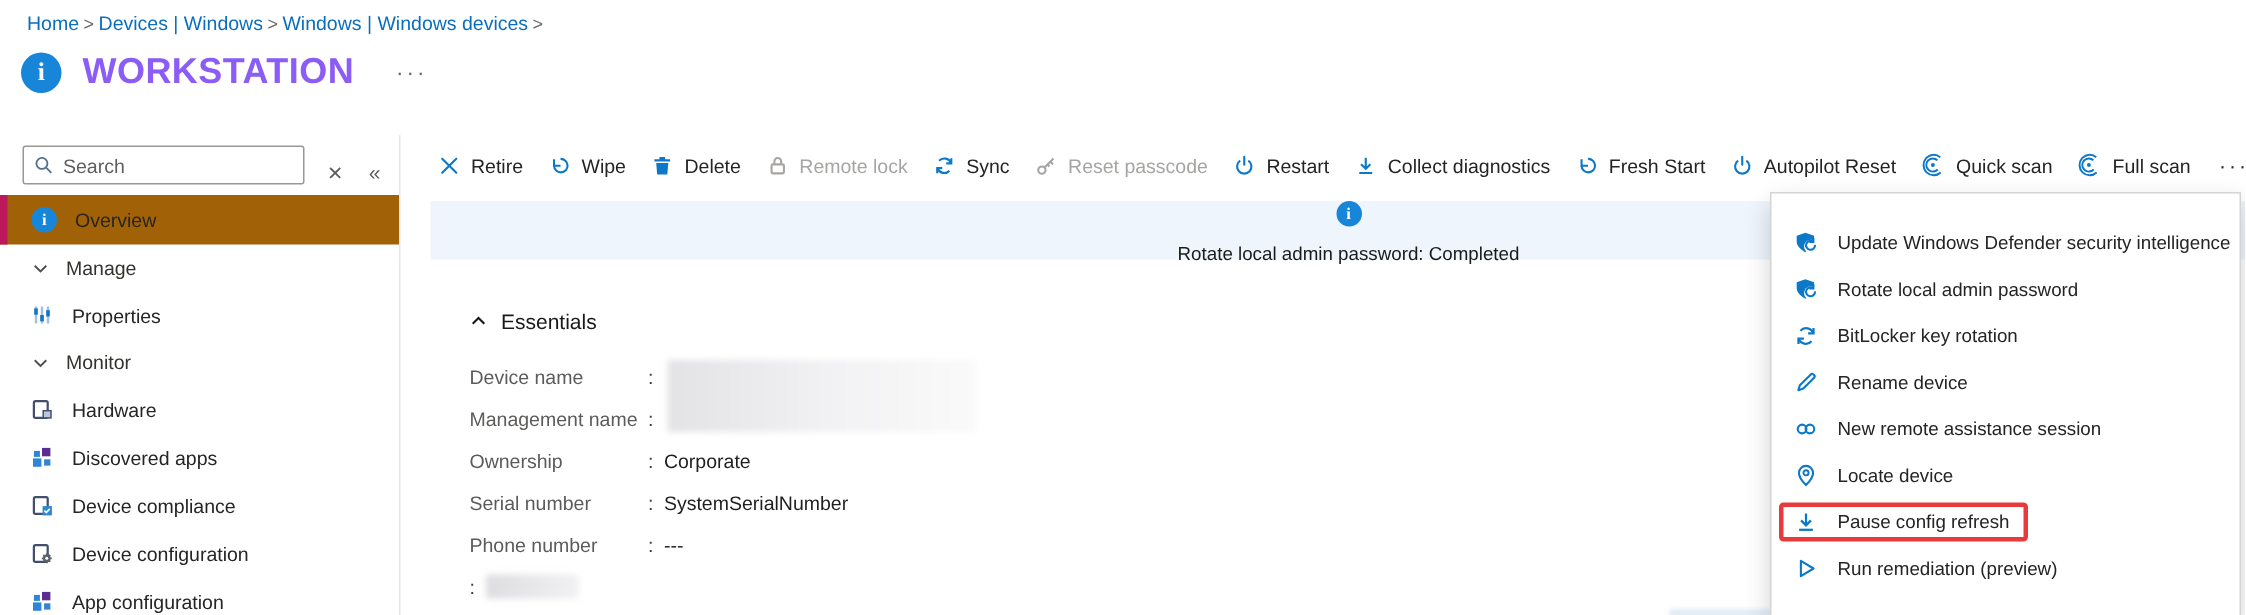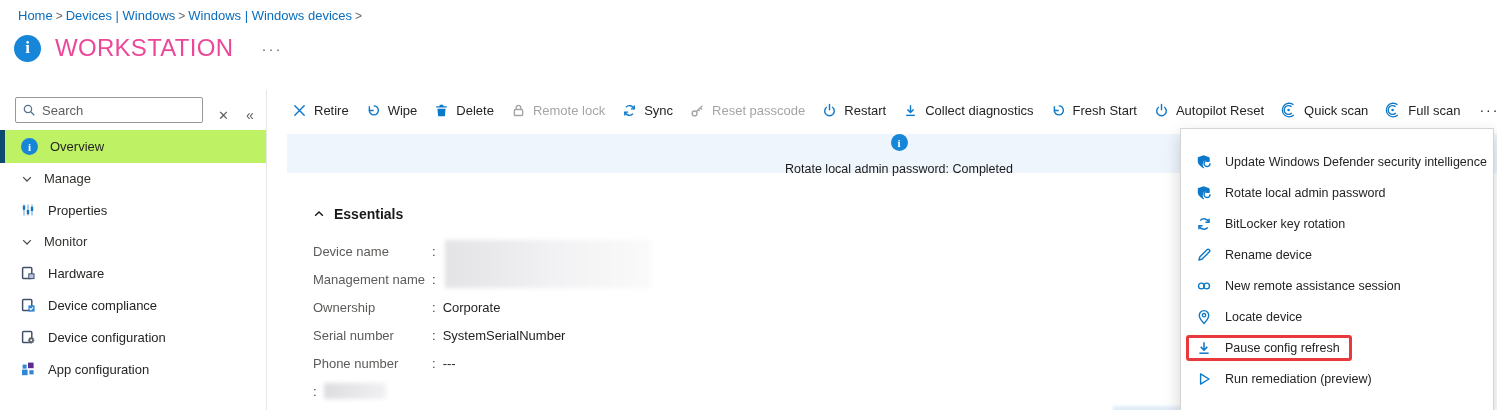--- a/index.html
+++ b/index.html
@@ -11,51 +11,51 @@
   
   .breadcrumb { position:absolute; left:18px; top:8px; font-size:13px; display:flex; gap:3px; align-items:flex-end; }
   .crumb { color:#0a6ebd; cursor:pointer; text-decoration:none; }
   .crumb-sep { color:#6b6967; font-size:12px; }
   
   .title-row { position:absolute; left:14px; top:34px; display:flex; align-items:center; }
   .info-badge { display:inline-flex; align-items:center; justify-content:center; border-radius:50%; background:#1786d8; color:#fff; flex:none; }
   .info-badge::after { content:"i"; font-weight:bold; font-family:"Liberation Serif", serif; }
   .badge-lg { width:27px; height:27px; font-size:17px; }
   .badge-sm { width:17px; height:17px; font-size:11px; }
-  .page-title { font-size:24px; font-weight:400; letter-spacing:.3px; color:#ec4899; margin-left:14px; }
+  .page-title { font-size:24px; font-weight:700; letter-spacing:.3px; color:#8b5cf6; margin-left:14px; }
   .title-more { margin-left:28px; color:#6b6967; font-size:15px; letter-spacing:2px; cursor:pointer; }
   
   .sidebar { position:absolute; left:0; top:90px; width:267px; height:320px; border-right:1px solid #e6e6e6; background:#fff; }
   .search-row { display:flex; align-items:flex-end; margin:7px 10px 7px 15px; }
   .search-box { display:flex; align-items:center; width:188px; height:26px; border:1px solid #9a9894; border-radius:2px; padding:0 6px; gap:6px; background:#fff; }
   .search-box svg { color:#53708e; flex:none; }
   .search-box input { border:none; outline:none; width:100%; font-size:13px; font-family:inherit; color:#1b1a19; background:transparent; }
   .search-box input::placeholder { color:#605e5c; }
   .side-ctl { color:#605e5c; font-size:13px; cursor:pointer; }
   .ctl-clear { margin-left:15px; }
   .ctl-collapse { margin-left:17px; font-size:14px; }
   .nav { margin-top:0; }
   .nav-row { display:flex; align-items:center; font-size:13px; cursor:pointer; color:#262523; }
   .row-top { height:33px; padding-left:21px; gap:12px; }
-  .row-top.selected { background:#bef264; border-left:5px solid #0c4a6e; padding-left:16px; }
+  .row-top.selected { background:#a16207; border-left:5px solid #be185d; padding-left:16px; }
   .row-group { height:31px; padding-left:20px; gap:10px; color:#33322f; }
   .row-child { height:32px; padding-left:20px; gap:12px; }
   .nav-row .glyph { flex:none; display:inline-flex; }
   .chev { color:#4f4d4b; }
   
   .toolbar { position:absolute; left:292px; top:95px; right:20px; height:30px; display:flex; align-items:center; gap:17px; white-space:nowrap; }
   .tb-btn { display:flex; align-items:center; gap:7px; font-size:13px; cursor:pointer; color:#242424; }
   .tb-btn .ic { color:#0c78c9; }
   .tb-btn.disabled { color:#a7a5a3; cursor:default; }
   .tb-btn.disabled .ic { color:#a7a5a3; }
   .tb-overflow { color:#242424; font-size:14px; letter-spacing:2px; cursor:pointer; margin-left:2px; }
   
   .banner { position:absolute; left:287px; top:134px; right:0; height:39px; background:#eef5fc; display:flex; align-items:center; gap:11px; padding-left:14px; font-size:12.5px; color:#1b1a19;flex-direction:column; }
   
-  .ess-header { position:absolute; left:312px; top:206px; display:flex; align-items:center; gap:8px; font-size:14px; font-weight:700; color:#1a1918; cursor:pointer; }
+  .ess-header { position:absolute; left:312px; top:206px; display:flex; align-items:center; gap:8px; font-size:14px; font-weight:400; color:#1a1918; cursor:pointer; }
   .ess-header .chev { color:#1a1918; }
   .ess-col { position:absolute; top:237px; font-size:13px; }
   .ess-left { left:313px; }
   .ess-right { left:1003px; }
   .ess-row { display:flex; align-items:center; height:28px; }
   .ess-label { color:#5d5b59; flex:none; }
   .ess-left .ess-label { width:119px; }
   .ess-colon { color:#3b3a39; margin-right:7px; }
   .ess-value { color:#201f1e; white-space:nowrap; }
   .redact { border-radius:2px; }
@@ -226,20 +226,26 @@
         <span>Monitor</span>
       </div>
       <div class="nav-row row-child">
         <svg class="glyph" width="16" height="16">
             <use href="#i-device"></use>
           </svg>
         <span>Hardware</span>
       </div>
       <div class="nav-row row-child">
         <svg class="glyph" width="16" height="16">
+            <use href="#i-apps"></use>
+          </svg>
+        <span>Discovered apps</span>
+      </div>
+      <div class="nav-row row-child">
+        <svg class="glyph" width="16" height="16">
             <use href="#i-device-check"></use>
           </svg>
         <span>Device compliance</span>
       </div>
       <div class="nav-row row-child">
         <svg class="glyph" width="16" height="16">
             <use href="#i-device-gear"></use>
           </svg>
         <span>Device configuration</span>
       </div>

